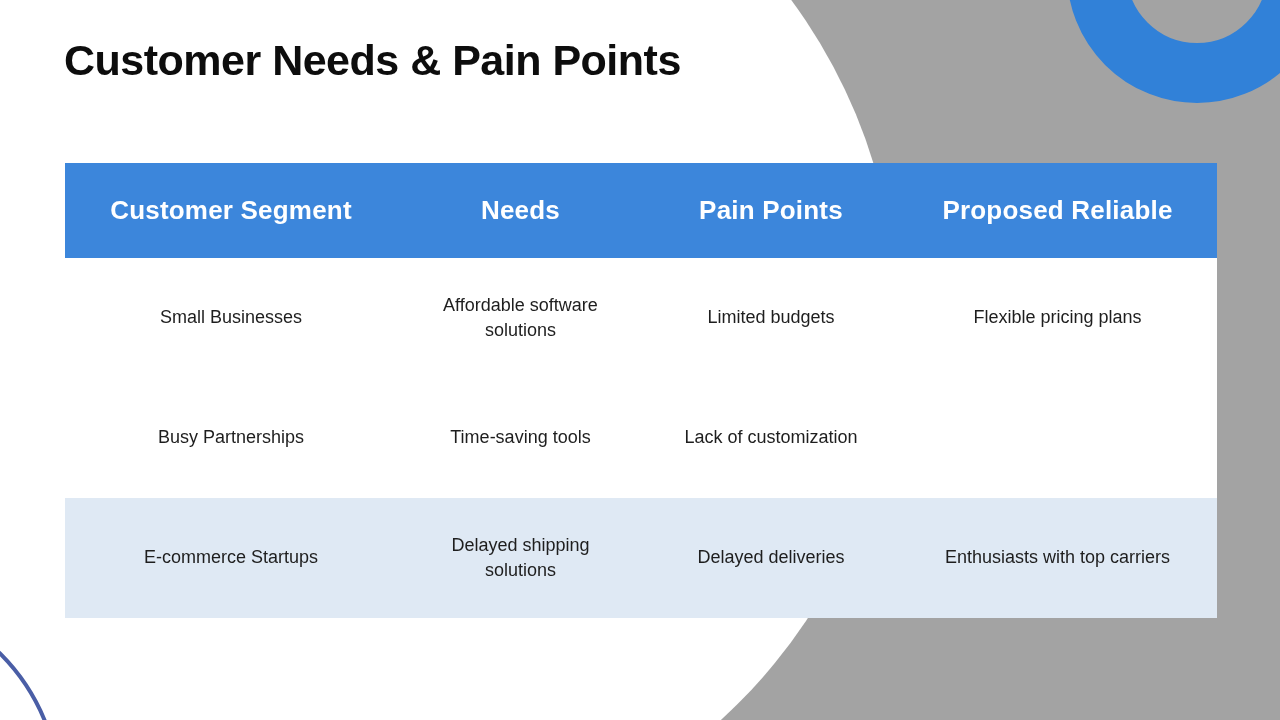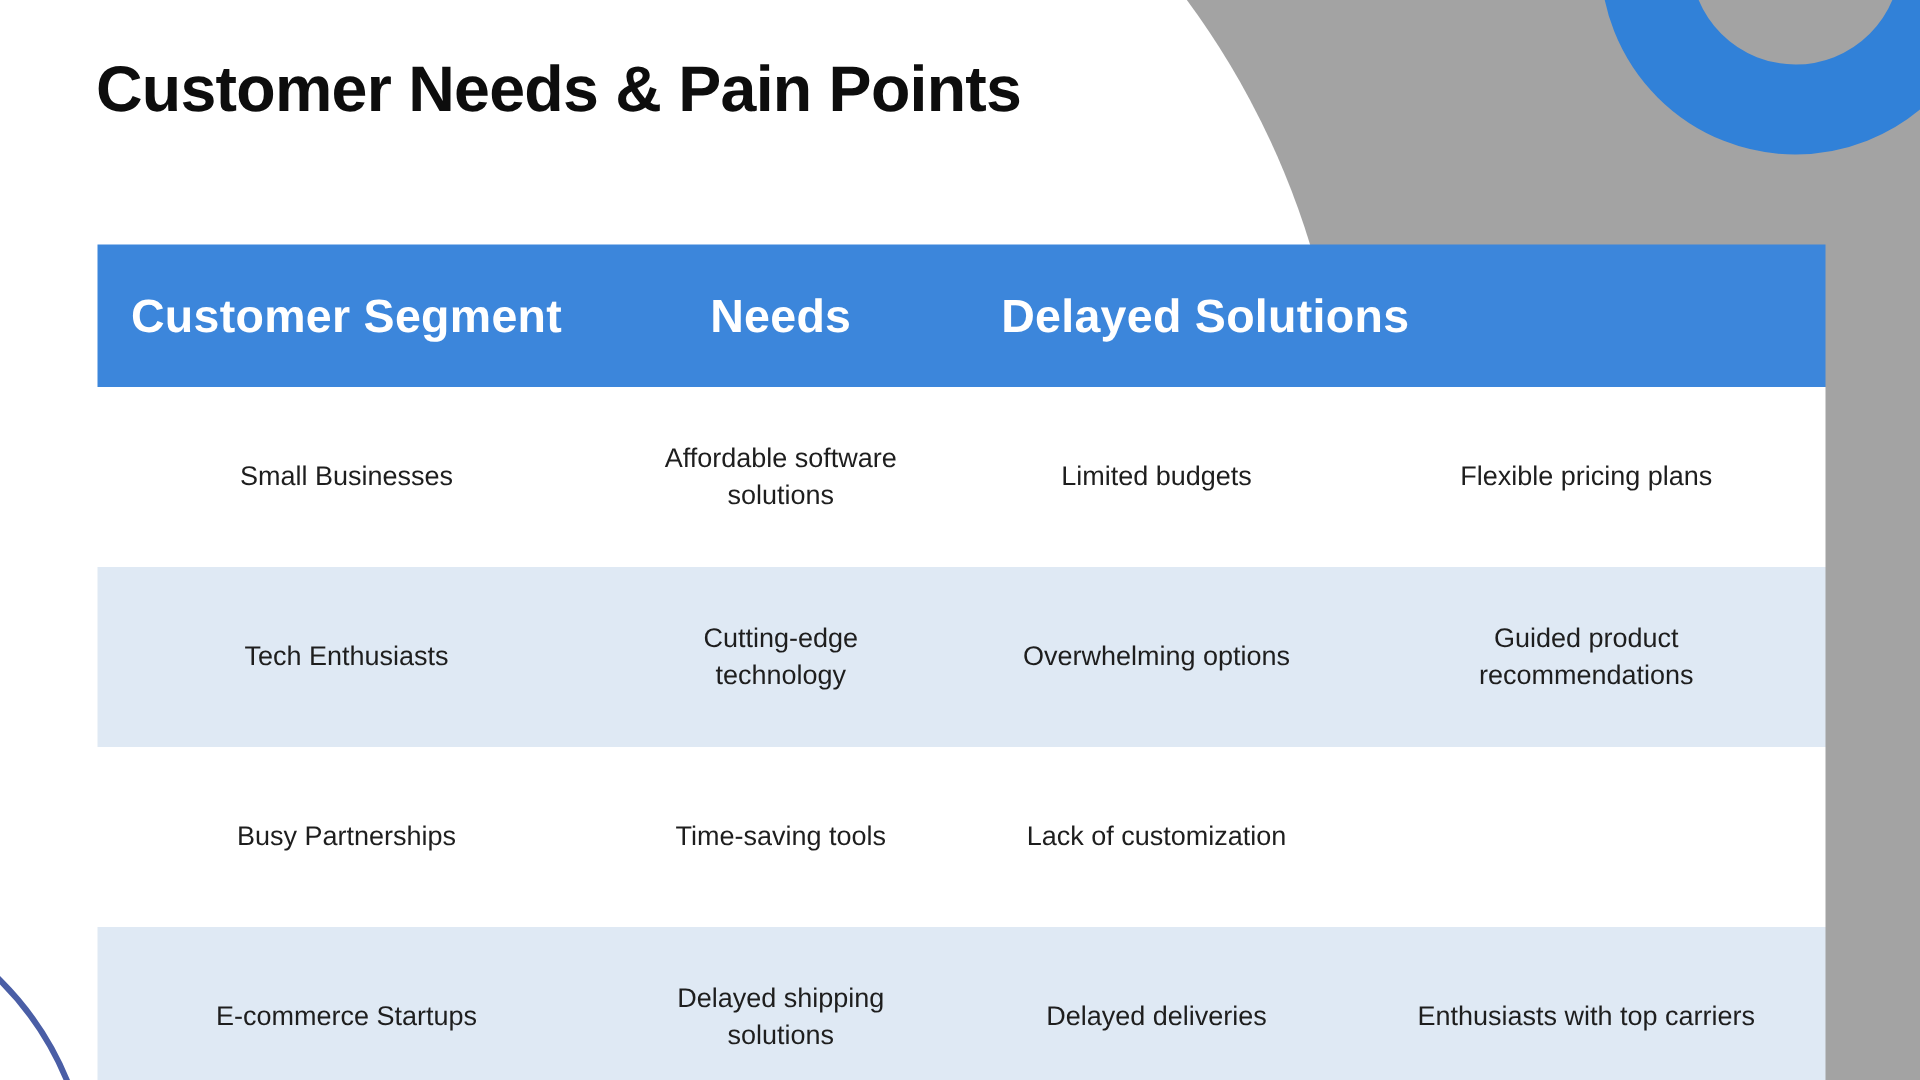--- a/index.html
+++ b/index.html
@@ -62,21 +62,21 @@
     white-space: pre-line;
     padding: 0 10px;
   }
   .c0 { width: 332px; }
   .c1 { width: 247px; }
   .c2 { width: 254px; }
   .c3 { width: 319px; }
   .header .t-cell {
     color: #FFFFFF;
     font-weight: 700;
-    font-size: 31px;
+    font-size: 26px;
     letter-spacing: 0.2px;
   }
   .data .t-cell {
     color: #1E1E1E;
     font-size: 18px;
     line-height: 1.4;
   }
 </style>
 </head>
 <body>
@@ -87,39 +87,32 @@
   <div class="donut"></div>
   <div class="ring-outline"></div>
 
   <h1 class="title">Customer Needs &amp; Pain Points</h1>
 
   <div class="needs-table">
 
     <div class="t-row header">
       <div class="t-cell c0">Customer Segment</div>
       <div class="t-cell c1">Needs</div>
-      <div class="t-cell c3">Delayed Solutions</div>
+      <div class="t-cell c2">Pain Points</div>
+      <div class="t-cell c3">Proposed Reliable</div>
     </div>
 
     <div class="t-row data">
       <div class="t-cell c0">Small Businesses</div>
       <div class="t-cell c1">Affordable software
 solutions</div>
       <div class="t-cell c2">Limited budgets</div>
       <div class="t-cell c3">Flexible pricing plans</div>
     </div>
 
-    <div class="t-row data stripe">
-      <div class="t-cell c0">Tech Enthusiasts</div>
-      <div class="t-cell c1">Cutting-edge
-technology</div>
-      <div class="t-cell c2">Overwhelming options</div>
-      <div class="t-cell c3">Guided product
-recommendations</div>
-    </div>
 
     <div class="t-row data">
       <div class="t-cell c0">Busy Partnerships</div>
       <div class="t-cell c1">Time-saving tools</div>
       <div class="t-cell c2">Lack of customization</div>
     </div>
 
     <div class="t-row data stripe">
       <div class="t-cell c0">E-commerce Startups</div>
       <div class="t-cell c1">Delayed shipping

